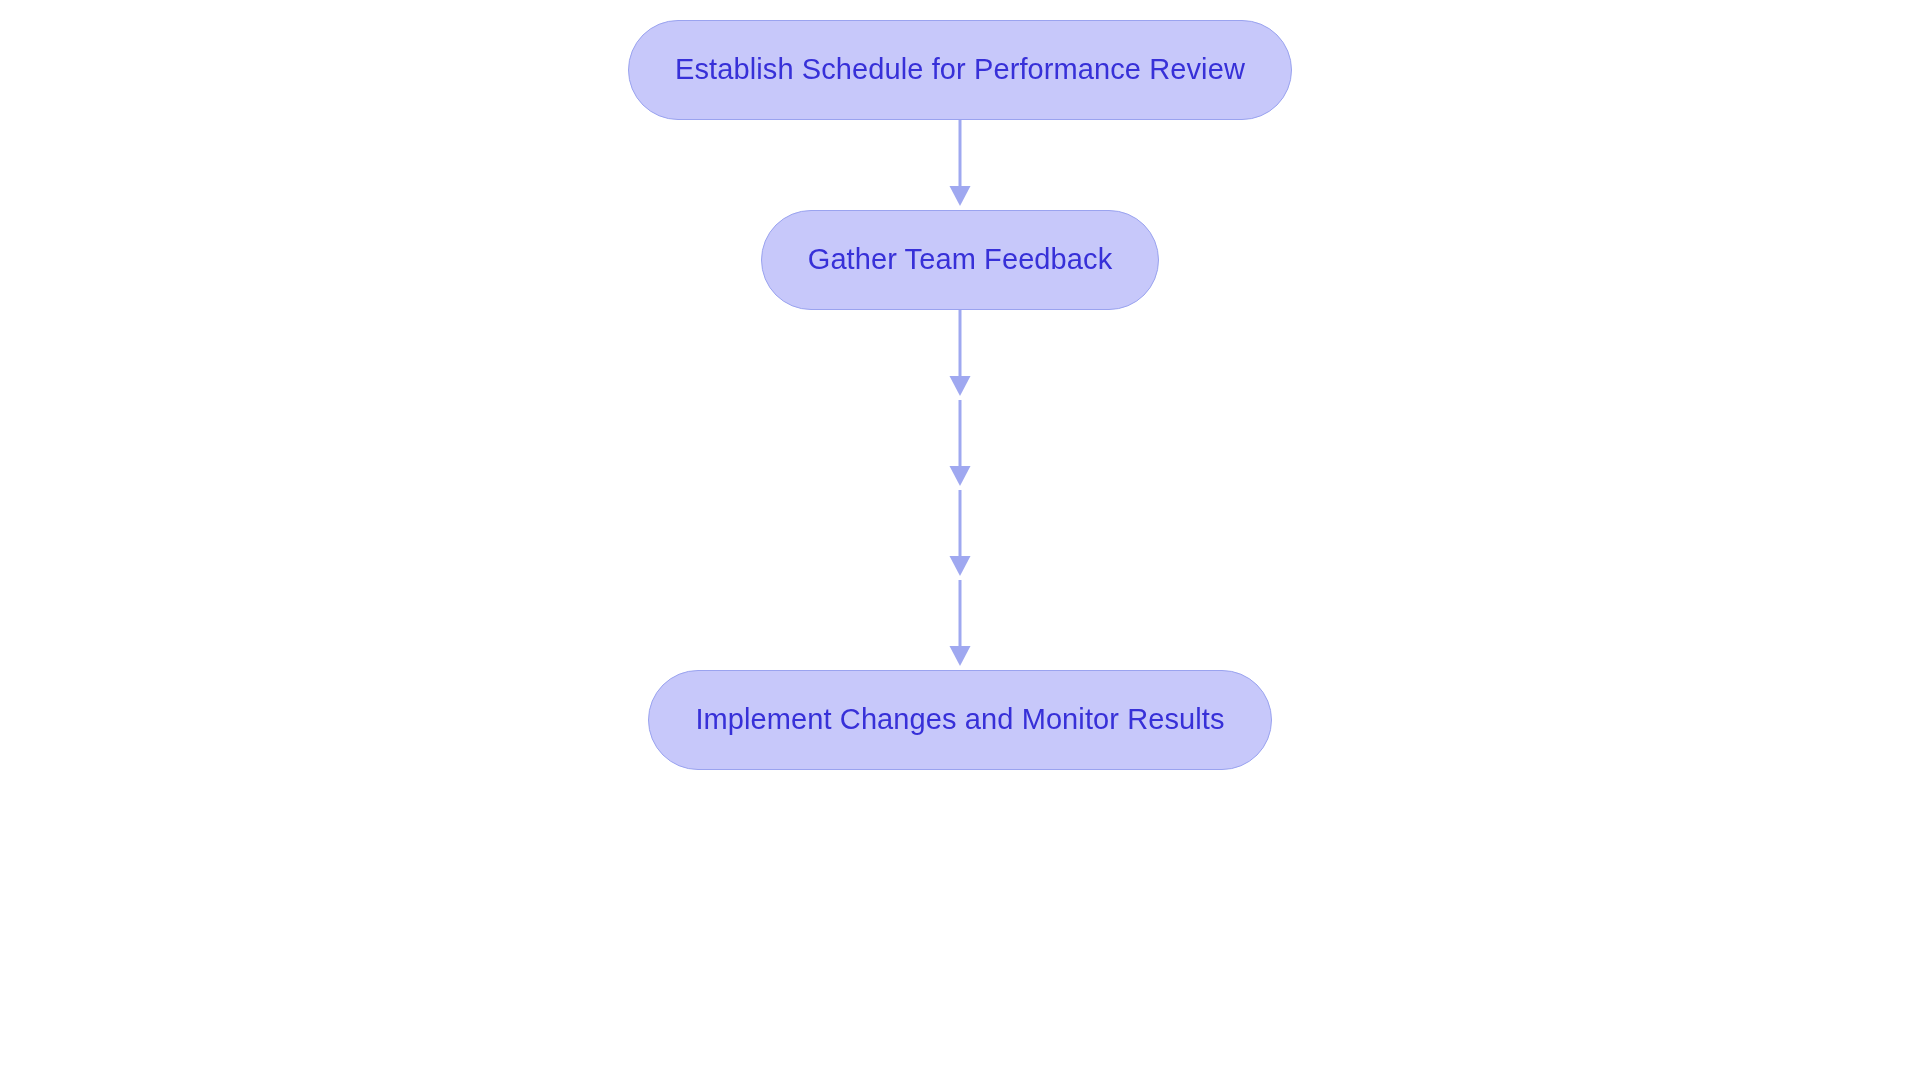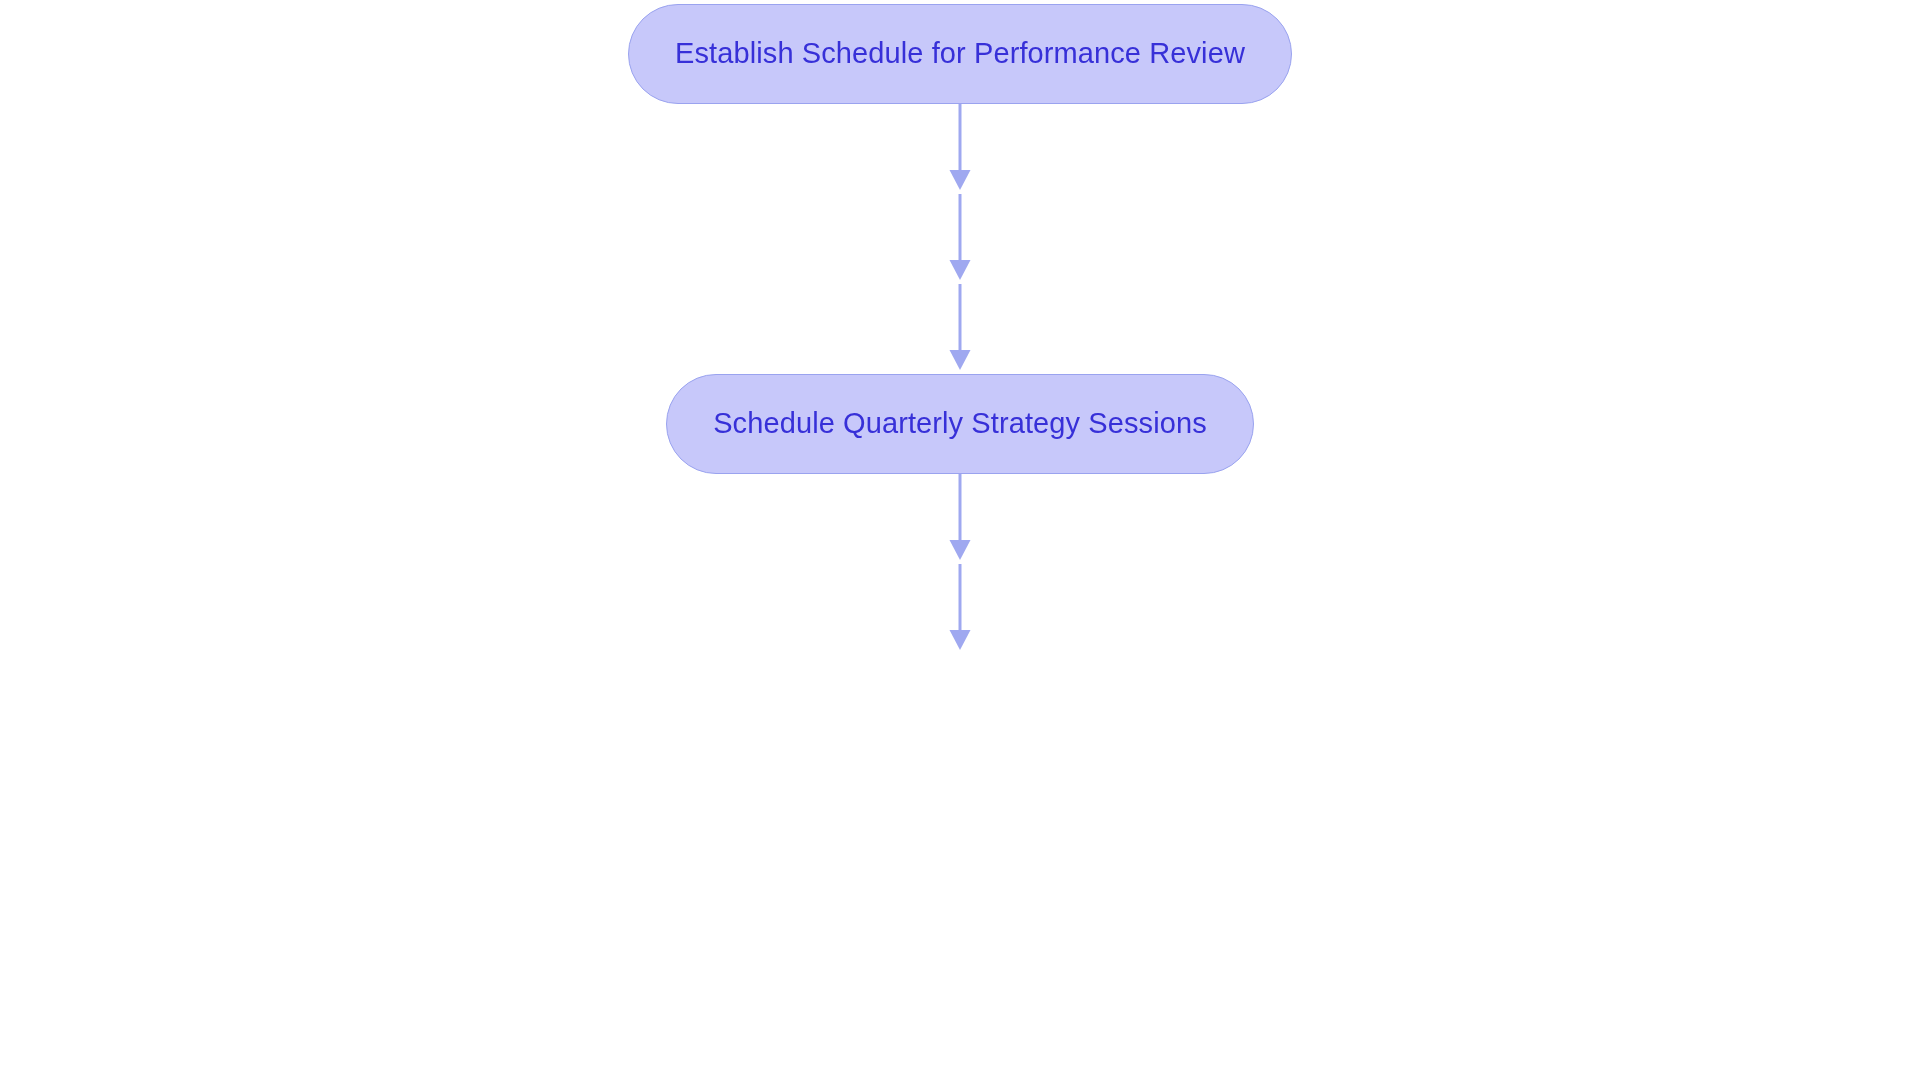--- a/index.html
+++ b/index.html
@@ -25,21 +25,21 @@
   .flow-column {
     position: absolute;
     left: 0;
     top: 0;
     width: 1920px;
     height: 1083px;
     display: flex;
     flex-direction: column;
     align-items: center;
     justify-content: flex-start;
-    padding-top: 4px;
+    padding-top: 20px;
     box-sizing: border-box;
   }
 
   .flow-node {
     position: relative;
     height: 100px;
     box-sizing: border-box;
     display: flex;
     align-items: center;
     justify-content: center;
@@ -85,50 +85,53 @@
       <span class="flow-node-label">Establish Schedule for Performance Review</span>
     </div>
 
     <div class="flow-connector">
       <svg viewBox="0 0 26 90" xmlns="http://www.w3.org/2000/svg" aria-hidden="true">
         <line x1="13" y1="0" x2="13" y2="70" stroke="#9fa8f0" stroke-width="3"></line>
         <polygon points="13,86 2.5,66 23.5,66" fill="#9fa8f0"></polygon>
       </svg>
     </div>
 
-
-    <div class="flow-connector">
-      <svg viewBox="0 0 26 90" xmlns="http://www.w3.org/2000/svg" aria-hidden="true">
-        <line x1="13" y1="0" x2="13" y2="70" stroke="#9fa8f0" stroke-width="3"></line>
-        <polygon points="13,86 2.5,66 23.5,66" fill="#9fa8f0"></polygon>
-      </svg>
-    </div>
-
-
-    <div class="flow-connector">
-      <svg viewBox="0 0 26 90" xmlns="http://www.w3.org/2000/svg" aria-hidden="true">
-        <line x1="13" y1="0" x2="13" y2="70" stroke="#9fa8f0" stroke-width="3"></line>
-        <polygon points="13,86 2.5,66 23.5,66" fill="#9fa8f0"></polygon>
-      </svg>
-    </div>
-
     <div class="flow-node">
-      <span class="flow-node-label">Schedule Quarterly Strategy Sessions</span>
+      <span class="flow-node-label">Gather Team Feedback</span>
     </div>
 
     <div class="flow-connector">
       <svg viewBox="0 0 26 90" xmlns="http://www.w3.org/2000/svg" aria-hidden="true">
         <line x1="13" y1="0" x2="13" y2="70" stroke="#9fa8f0" stroke-width="3"></line>
         <polygon points="13,86 2.5,66 23.5,66" fill="#9fa8f0"></polygon>
       </svg>
     </div>
 
 
     <div class="flow-connector">
       <svg viewBox="0 0 26 90" xmlns="http://www.w3.org/2000/svg" aria-hidden="true">
         <line x1="13" y1="0" x2="13" y2="70" stroke="#9fa8f0" stroke-width="3"></line>
         <polygon points="13,86 2.5,66 23.5,66" fill="#9fa8f0"></polygon>
       </svg>
     </div>
 
 
+    <div class="flow-connector">
+      <svg viewBox="0 0 26 90" xmlns="http://www.w3.org/2000/svg" aria-hidden="true">
+        <line x1="13" y1="0" x2="13" y2="70" stroke="#9fa8f0" stroke-width="3"></line>
+        <polygon points="13,86 2.5,66 23.5,66" fill="#9fa8f0"></polygon>
+      </svg>
+    </div>
+
+
+    <div class="flow-connector">
+      <svg viewBox="0 0 26 90" xmlns="http://www.w3.org/2000/svg" aria-hidden="true">
+        <line x1="13" y1="0" x2="13" y2="70" stroke="#9fa8f0" stroke-width="3"></line>
+        <polygon points="13,86 2.5,66 23.5,66" fill="#9fa8f0"></polygon>
+      </svg>
+    </div>
+
+    <div class="flow-node">
+      <span class="flow-node-label">Implement Changes and Monitor Results</span>
+    </div>
+
   </div>
 </div>
 
 </body></html>

